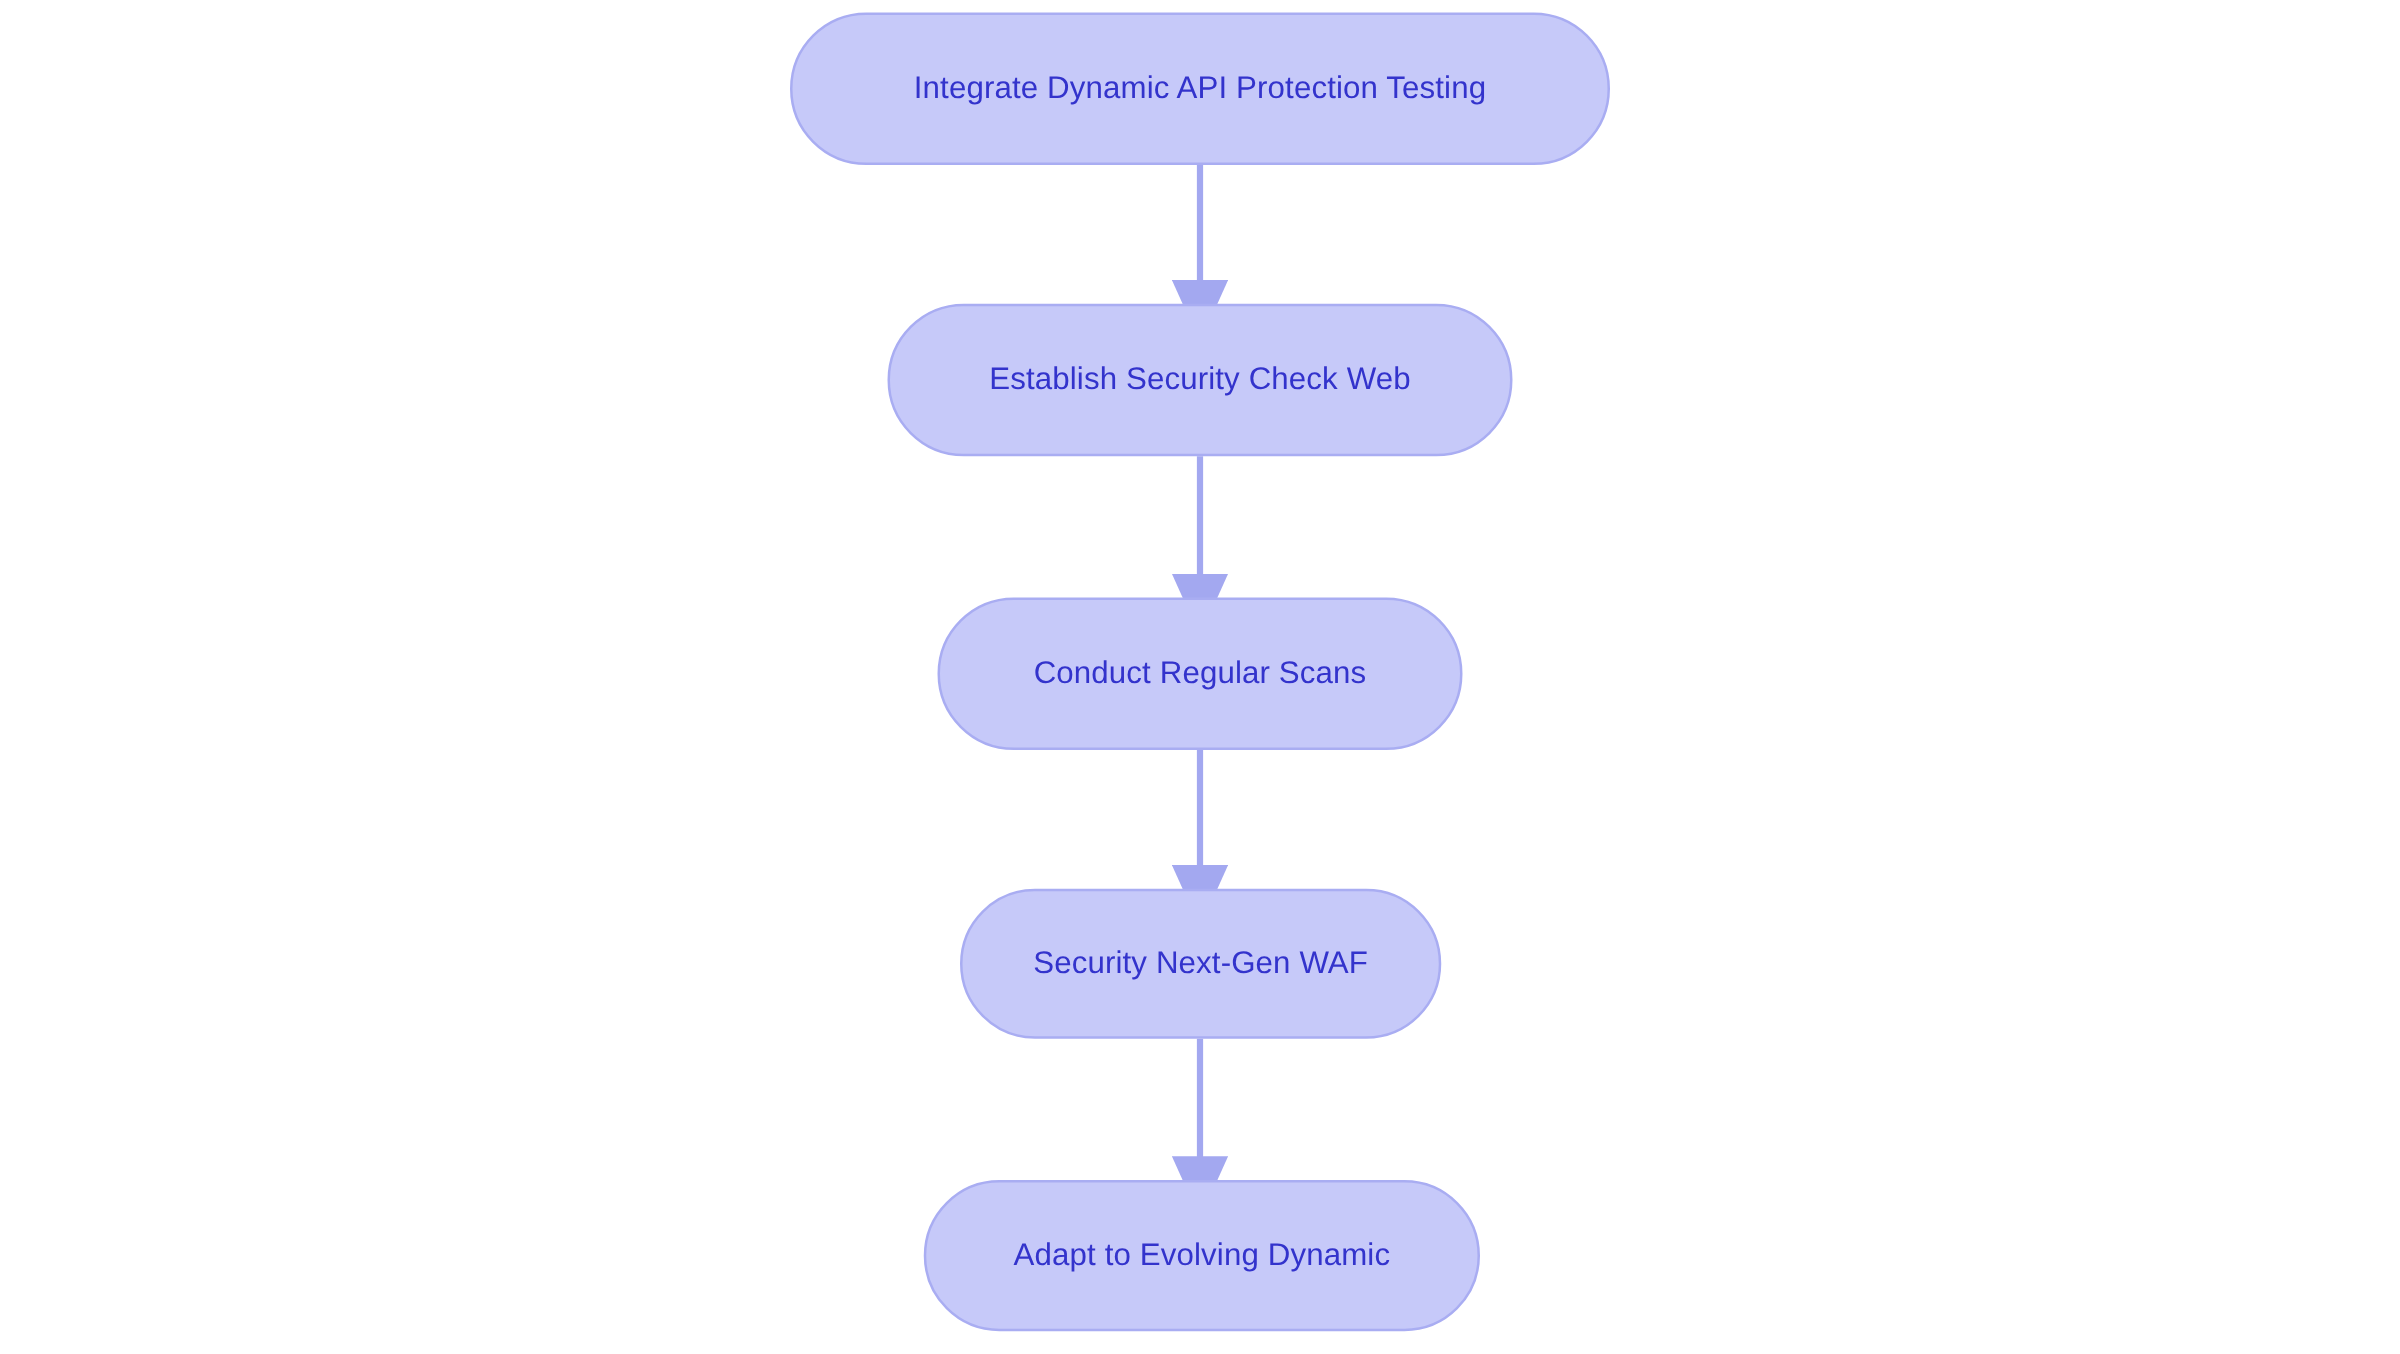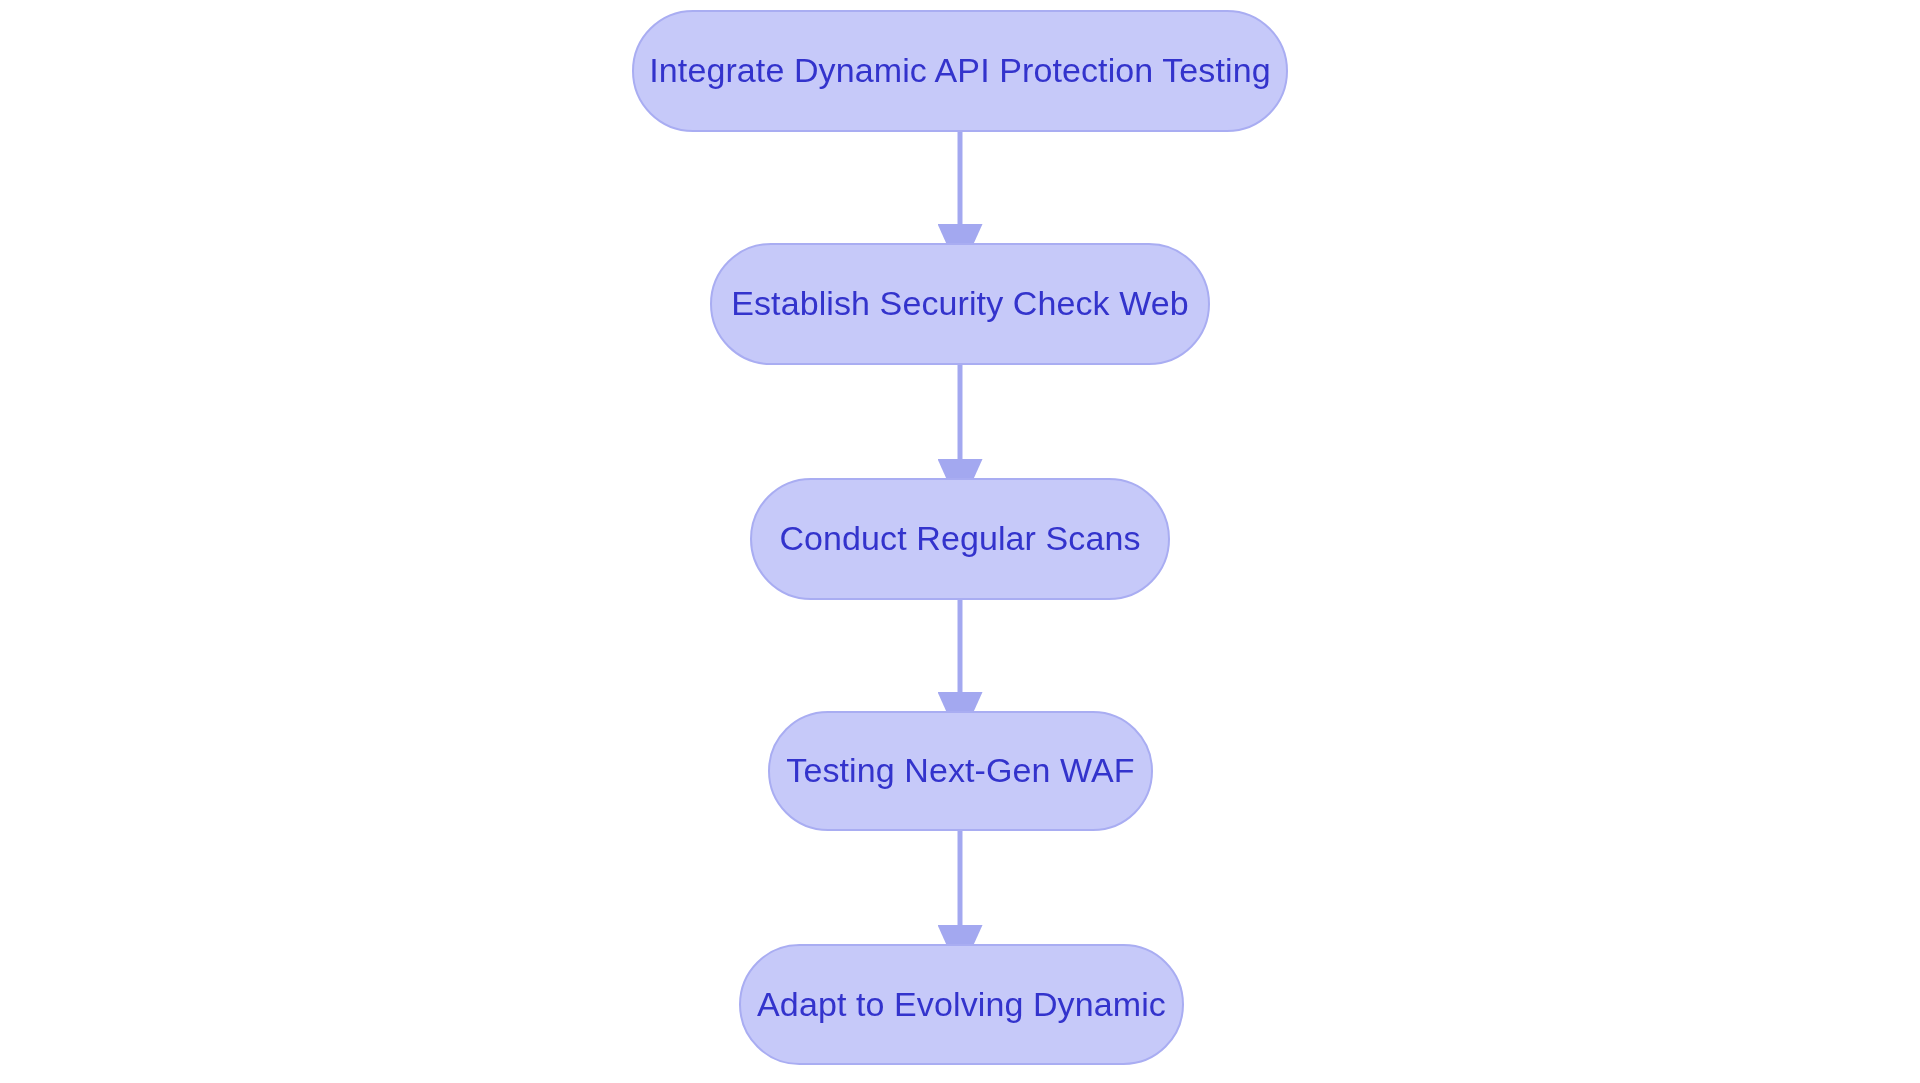--- a/index.html
+++ b/index.html
@@ -41,21 +41,21 @@
     justify-content: center;
     background: #c6c9f9;
     border: 2px solid #a9adf2;
     border-radius: 9999px;
     z-index: 2;
   }
 
   .node-label {
     color: #3333cc;
     font-family: "Liberation Sans", sans-serif;
-    font-size: 34px;
+    font-size: 25px;
     font-weight: 400;
     line-height: 1.1;
     letter-spacing: 0.1px;
     white-space: nowrap;
     text-align: center;
     user-select: none;
   }
 
   
   #node-0 { left: 632px;  top: 10px;   width: 656px; height: 122px; }
@@ -96,20 +96,20 @@
 
   <div class="node" id="node-2">
     <span class="node-label">Conduct Regular Scans</span>
   </div>
 
   <div class="node" id="node-1">
     <span class="node-label">Establish Security Check Web</span>
   </div>
 
   <div class="node" id="node-3">
-    <span class="node-label">Testing Next-Gen WAF</span>
+    <span class="node-label">Security Next-Gen WAF</span>
   </div>
 
   <div class="node" id="node-4">
     <span class="node-label">Adapt to Evolving Dynamic</span>
   </div>
 
 </div>
 
 </body></html>

